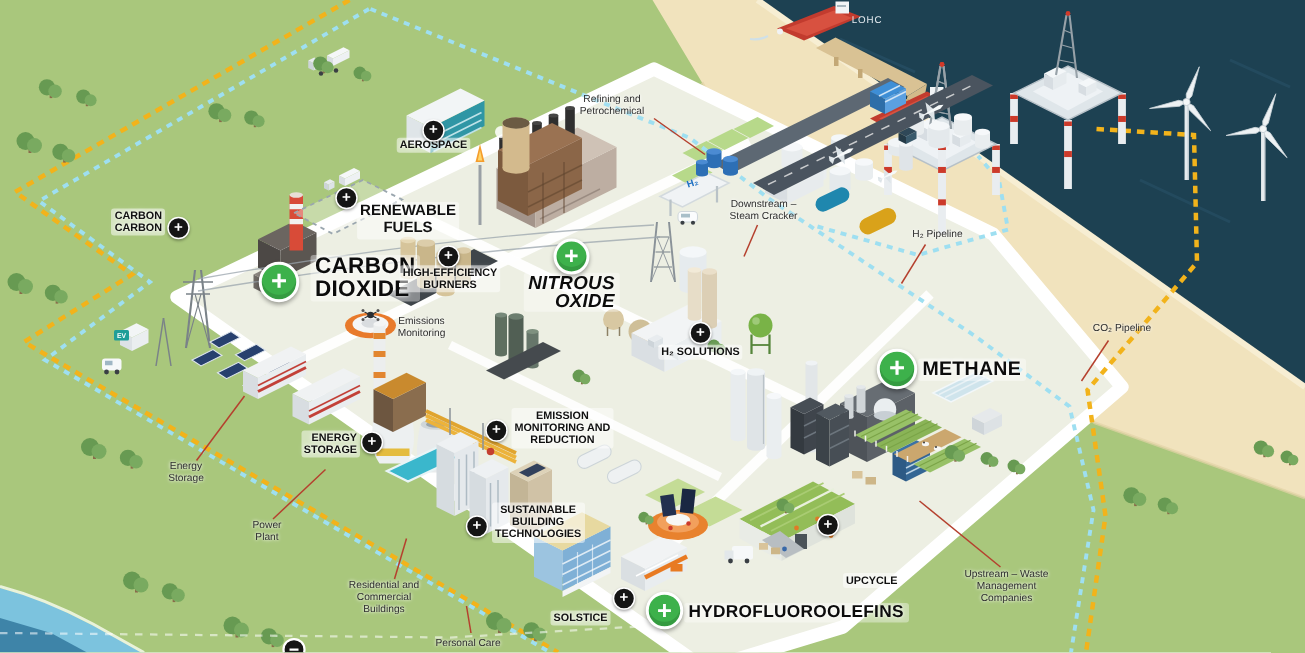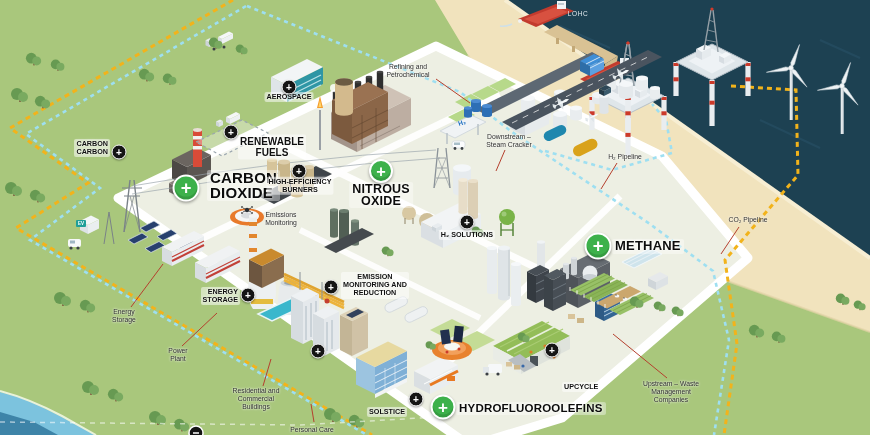--- a/index.html
+++ b/index.html
@@ -826,21 +826,21 @@
         <line x1="314" y1="422" x2="311" y2="404" stroke="#b5402e" stroke-width="1"></line>
         <line x1="667" y1="378" x2="613" y2="334" stroke="#b5402e" stroke-width="1"></line>
       </g>
     </svg>
   <div id="labels">
       <div class="lbl lbl-gas" style="font-size: 15px; left: 207px; top: 170px;">
         <div>CARBON</div>
         <div>DIOXIDE</div>
       </div>
       <div class="plus-g" style="left: 186px; top: 188px; width: 27px; height: 27px; font-size: 18.36px;">+</div>
-      <div class="lbl lbl-gas" style="font-size: 12.5px; left: 381px; top: 195px; transform: translate(-50%, -50%); text-align: center;">
+      <div class="lbl lbl-gas" style="font-size: 12.5px; left: 381px; top: 195px; transform: translate(-50%, -50%); text-align: right; font-style: italic;">
         <div>NITROUS</div>
         <div>OXIDE</div>
       </div>
       <div class="plus-g" style="left: 381px; top: 171px; width: 24px; height: 24px; font-size: 16.32px;">+</div>
       <div class="lbl lbl-gas" style="font-size: 13px; left: 612px; top: 239px;">
         <div>METHANE</div>
       </div>
       <div class="plus-g" style="left: 598px; top: 246px; width: 27px; height: 27px; font-size: 18.36px;">+</div>
       <div class="lbl lbl-gas" style="font-size: 11.5px; left: 456px; top: 402px;">
         <div>HYDROFLUOROOLEFINS</div>
@@ -873,20 +873,25 @@
         <div>ENERGY</div>
         <div>STORAGE</div>
       </div>
       <div class="plus-b" style="left: 248px; top: 295px; width: 15px; height: 15px; font-size: 10px;">+</div>
       <div class="lbl lbl-fac" style="font-size: 7.2px; left: 341px; top: 272px;">
         <div>EMISSION</div>
         <div>MONITORING AND</div>
         <div>REDUCTION</div>
       </div>
       <div class="plus-b" style="left: 331px; top: 287px; width: 15px; height: 15px; font-size: 10px;">+</div>
+      <div class="lbl lbl-fac" style="font-size: 7.2px; left: 328px; top: 335px;">
+        <div>SUSTAINABLE</div>
+        <div>BUILDING</div>
+        <div>TECHNOLOGIES</div>
+      </div>
       <div class="plus-b" style="left: 318px; top: 351px; width: 15px; height: 15px; font-size: 10px;">+</div>
       <div class="lbl lbl-fac" style="font-size: 7.2px; right: 463px; top: 395px;  margin-top: 12px;">
         <div>SOLSTICE</div>
       </div>
       <div class="plus-b" style="left: 416px; top: 399px; width: 15px; height: 15px; font-size: 10px;">+</div>
       <div class="lbl lbl-fac" style="font-size: 7.2px; left: 562px; top: 346px; margin-top: 36px;">
         <div>UPCYCLE</div>
       </div>
       <div class="plus-b" style="left: 552px; top: 350px; width: 15px; height: 15px; font-size: 10px;">+</div>
       <div class="lbl lbl-note" style="font-size: 6.8px; left: 408px; top: 71px; transform: translate(-50%, -50%); text-align: center;">

